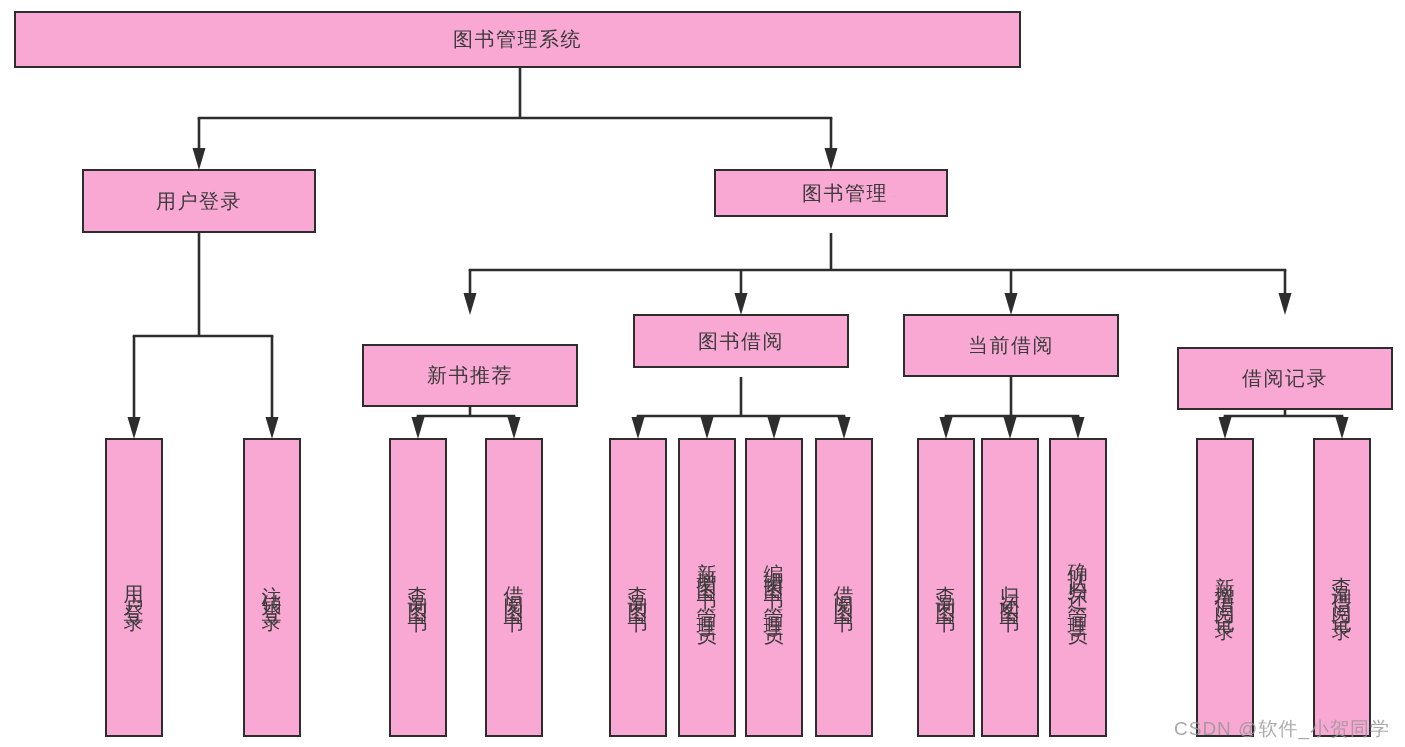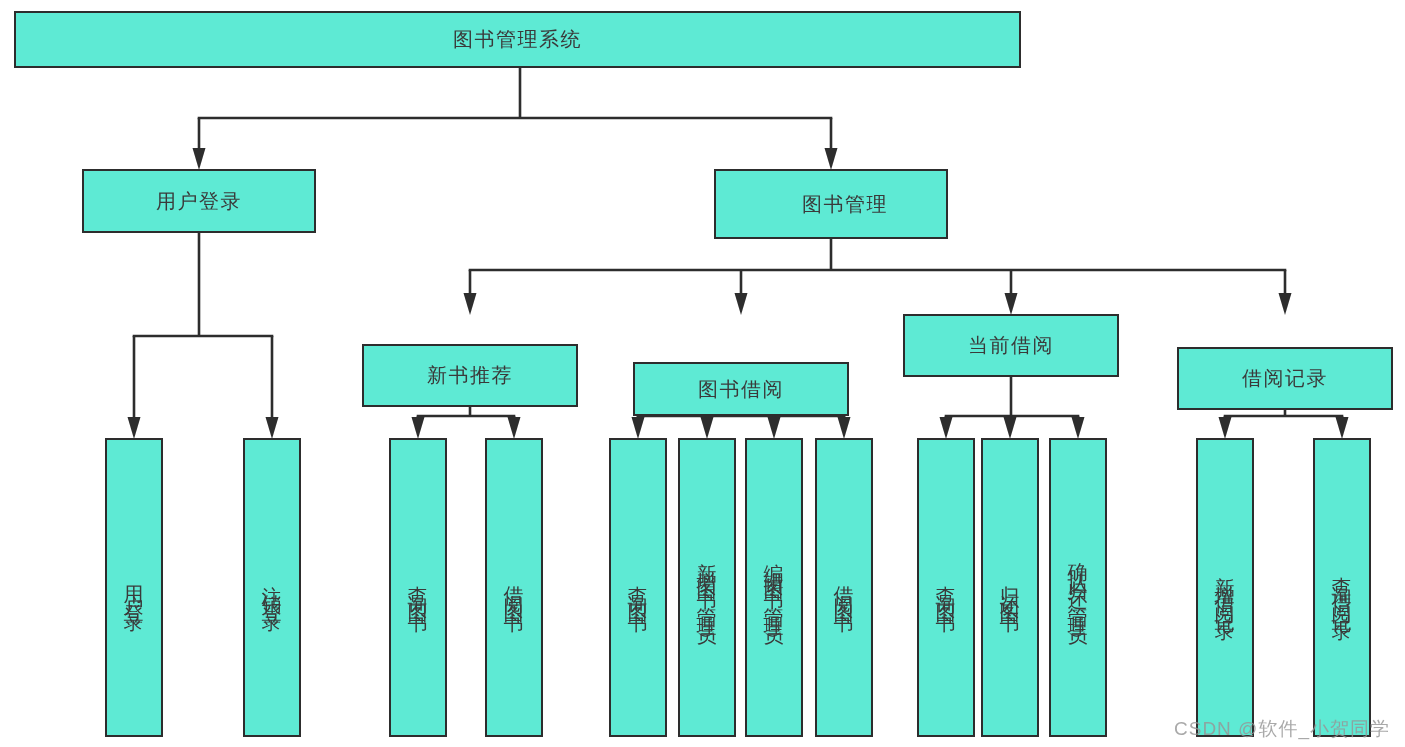--- a/index.html
+++ b/index.html
@@ -13,21 +13,21 @@
   }
   .stage svg.connectors {
     position: absolute;
     left: 0; top: 0;
     width: 1405px; height: 747px;
     z-index: 1;
   }
   .box {
     position: absolute;
     box-sizing: border-box;
-    background: #5eead4;
+    background: #f9a8d4;
     border: 2.5px solid #2d2d2d;
     display: flex;
     align-items: center;
     justify-content: center;
     font-size: 20px;
     color: #3a3a3a;
     letter-spacing: 1.5px;
     z-index: 2;
     white-space: nowrap;
   }
@@ -106,24 +106,24 @@
       <line x1="1223.7" y1="416" x2="1343.3" y2="416" stroke="#2d2d2d" stroke-width="2.6"></line>
       <line x1="1225" y1="416" x2="1225" y2="419" stroke="#2d2d2d" stroke-width="2.6"></line>
       <polygon points="1225,439 1218.5,417 1231.5,417" fill="#2d2d2d"></polygon>
       <line x1="1342" y1="416" x2="1342" y2="419" stroke="#2d2d2d" stroke-width="2.6"></line>
       <polygon points="1342,439 1335.5,417 1348.5,417" fill="#2d2d2d"></polygon>
     </svg>
 
   <div class="box" style="left:14px; top:11px; width:1007px; height:57px;">图书管理系统</div>
 
   <div class="box" style="left:82px; top:169px; width:234px; height:64px;">用户登录</div>
-  <div class="box" style="left:714px; top:169px; width:234px; height:70px;padding-left:28px;">图书管理</div>
+  <div class="box" style="left:714px; top:169px; width:234px; height:48px;padding-left:28px;">图书管理</div>
 
   <div class="box" style="left:362px; top:314px; width:216px; height:63px;margin-top:30px;">新书推荐</div>
-  <div class="box" style="left:633px; top:314px; width:216px; height:54px;margin-top:48px;">图书借阅</div>
+  <div class="box" style="left:633px; top:314px; width:216px; height:54px;">图书借阅</div>
   <div class="box" style="left:903px; top:314px; width:216px; height:63px;">当前借阅</div>
   <div class="box" style="left:1177px; top:314px; width:216px; height:63px;margin-top:33px;">借阅记录</div>
 
   <div class="box vert" style="left:105px; top:438px; width:58px; height:299px;">用户登录</div>
   <div class="box vert" style="left:243px; top:438px; width:58px; height:299px;">注销登录</div>
 
   <div class="box vert" style="left:389px; top:438px; width:58px; height:299px;">查询图书</div>
   <div class="box vert" style="left:485px; top:438px; width:58px; height:299px;">借阅图书</div>
 
   <div class="box vert" style="left:609px; top:438px; width:58px; height:299px;">查询图书</div>

